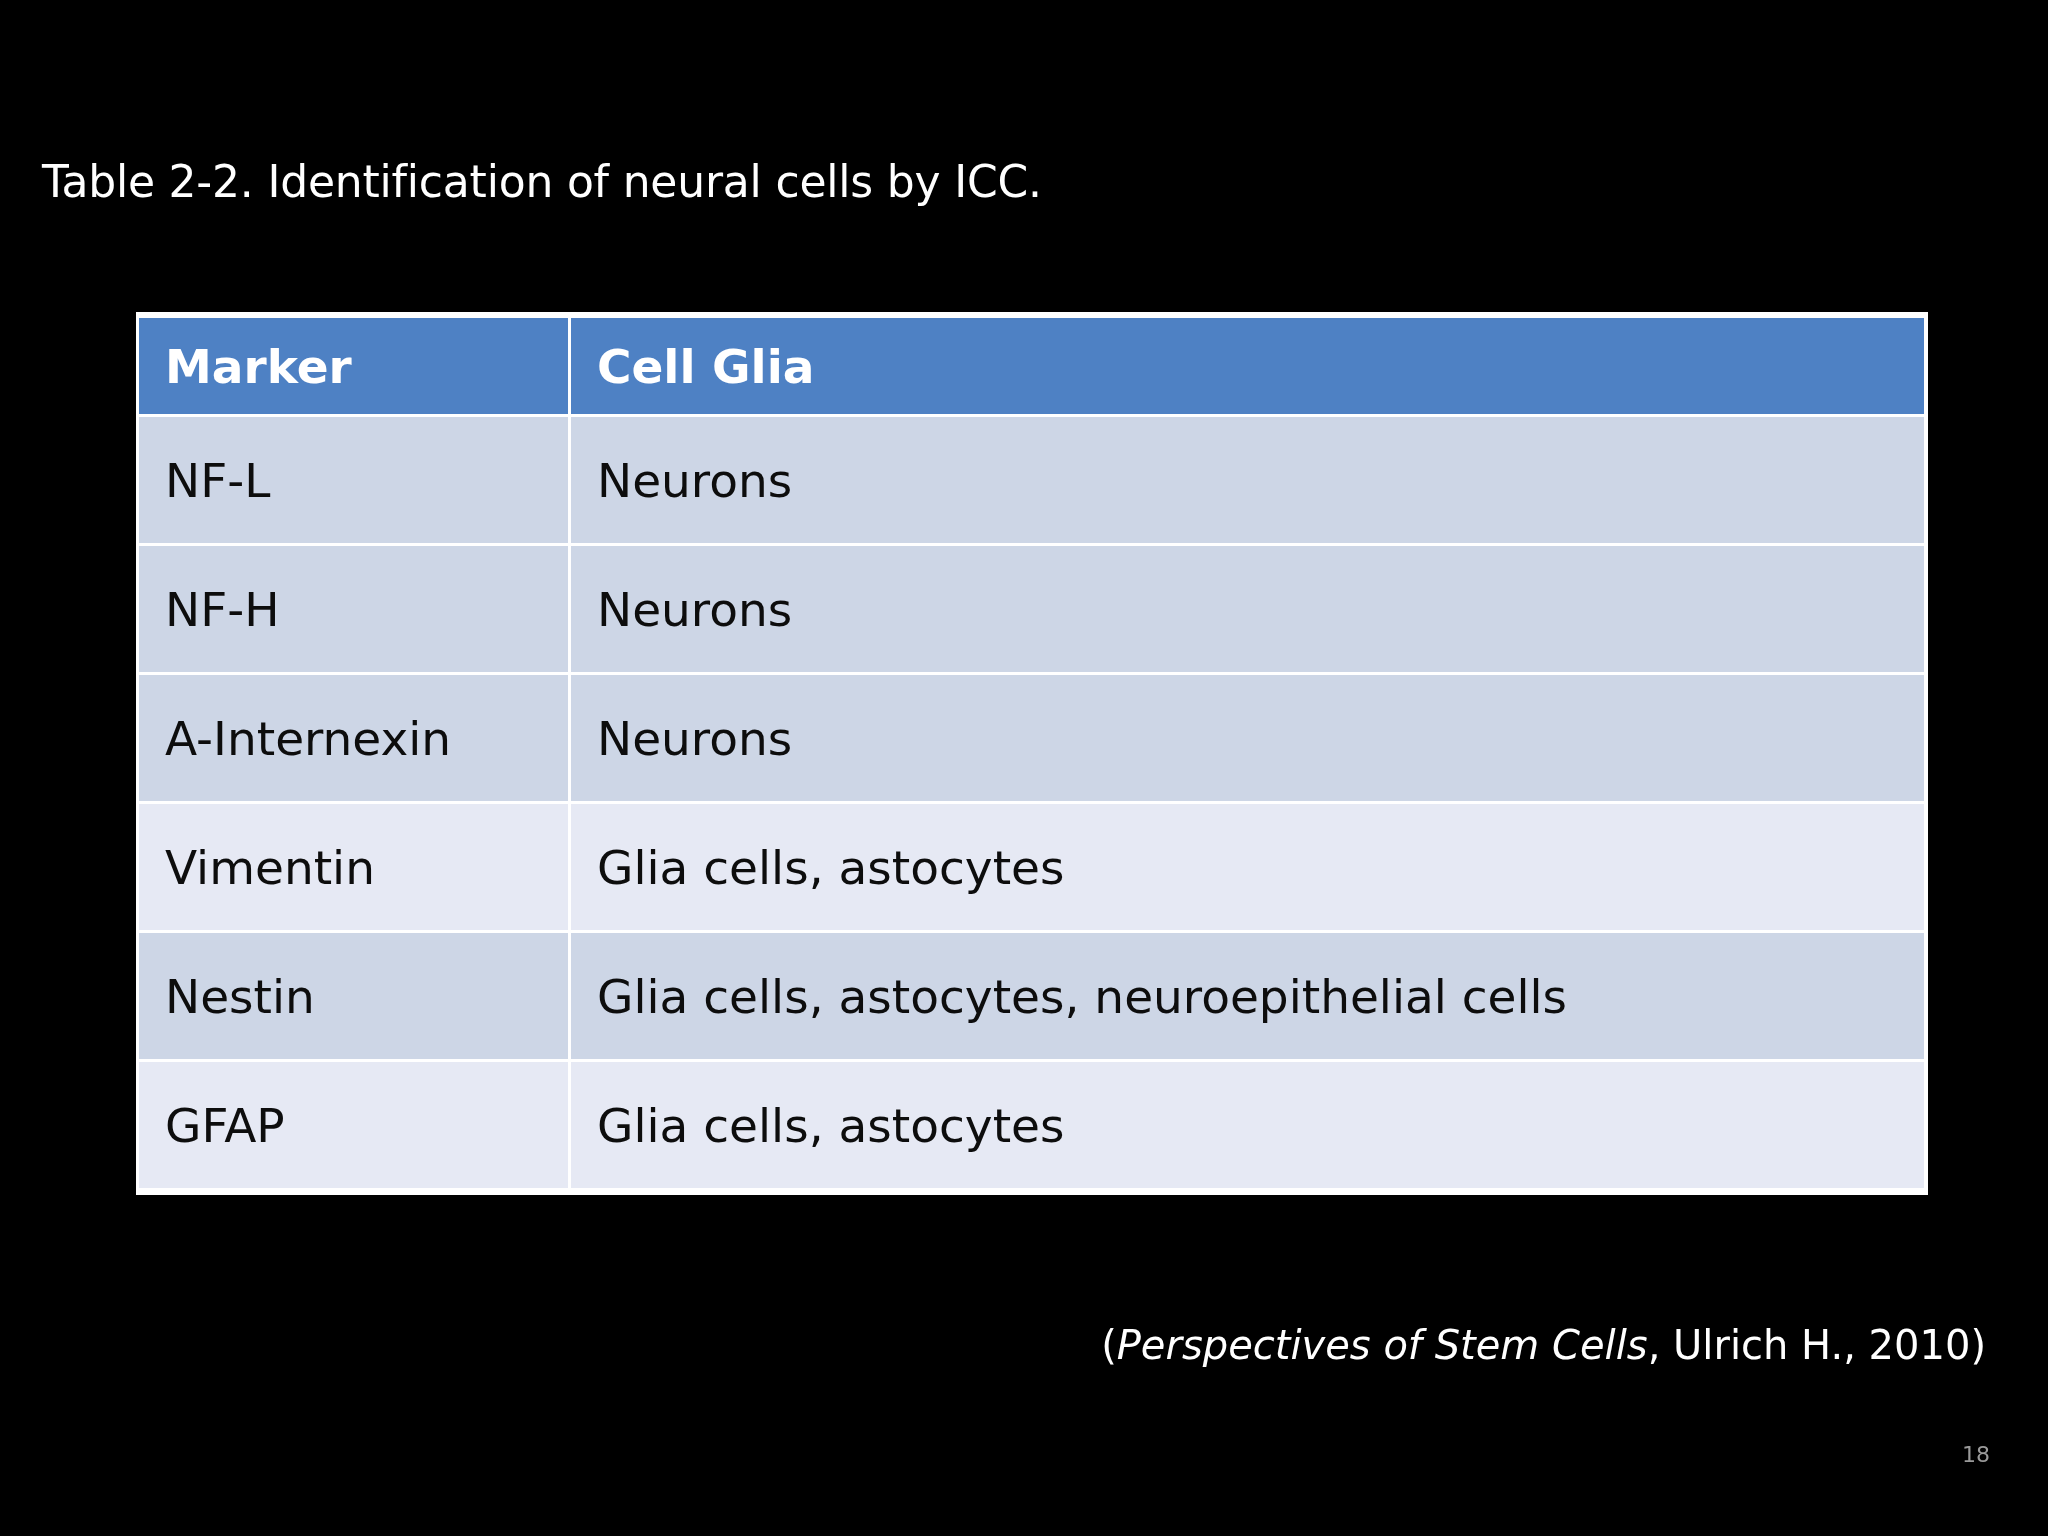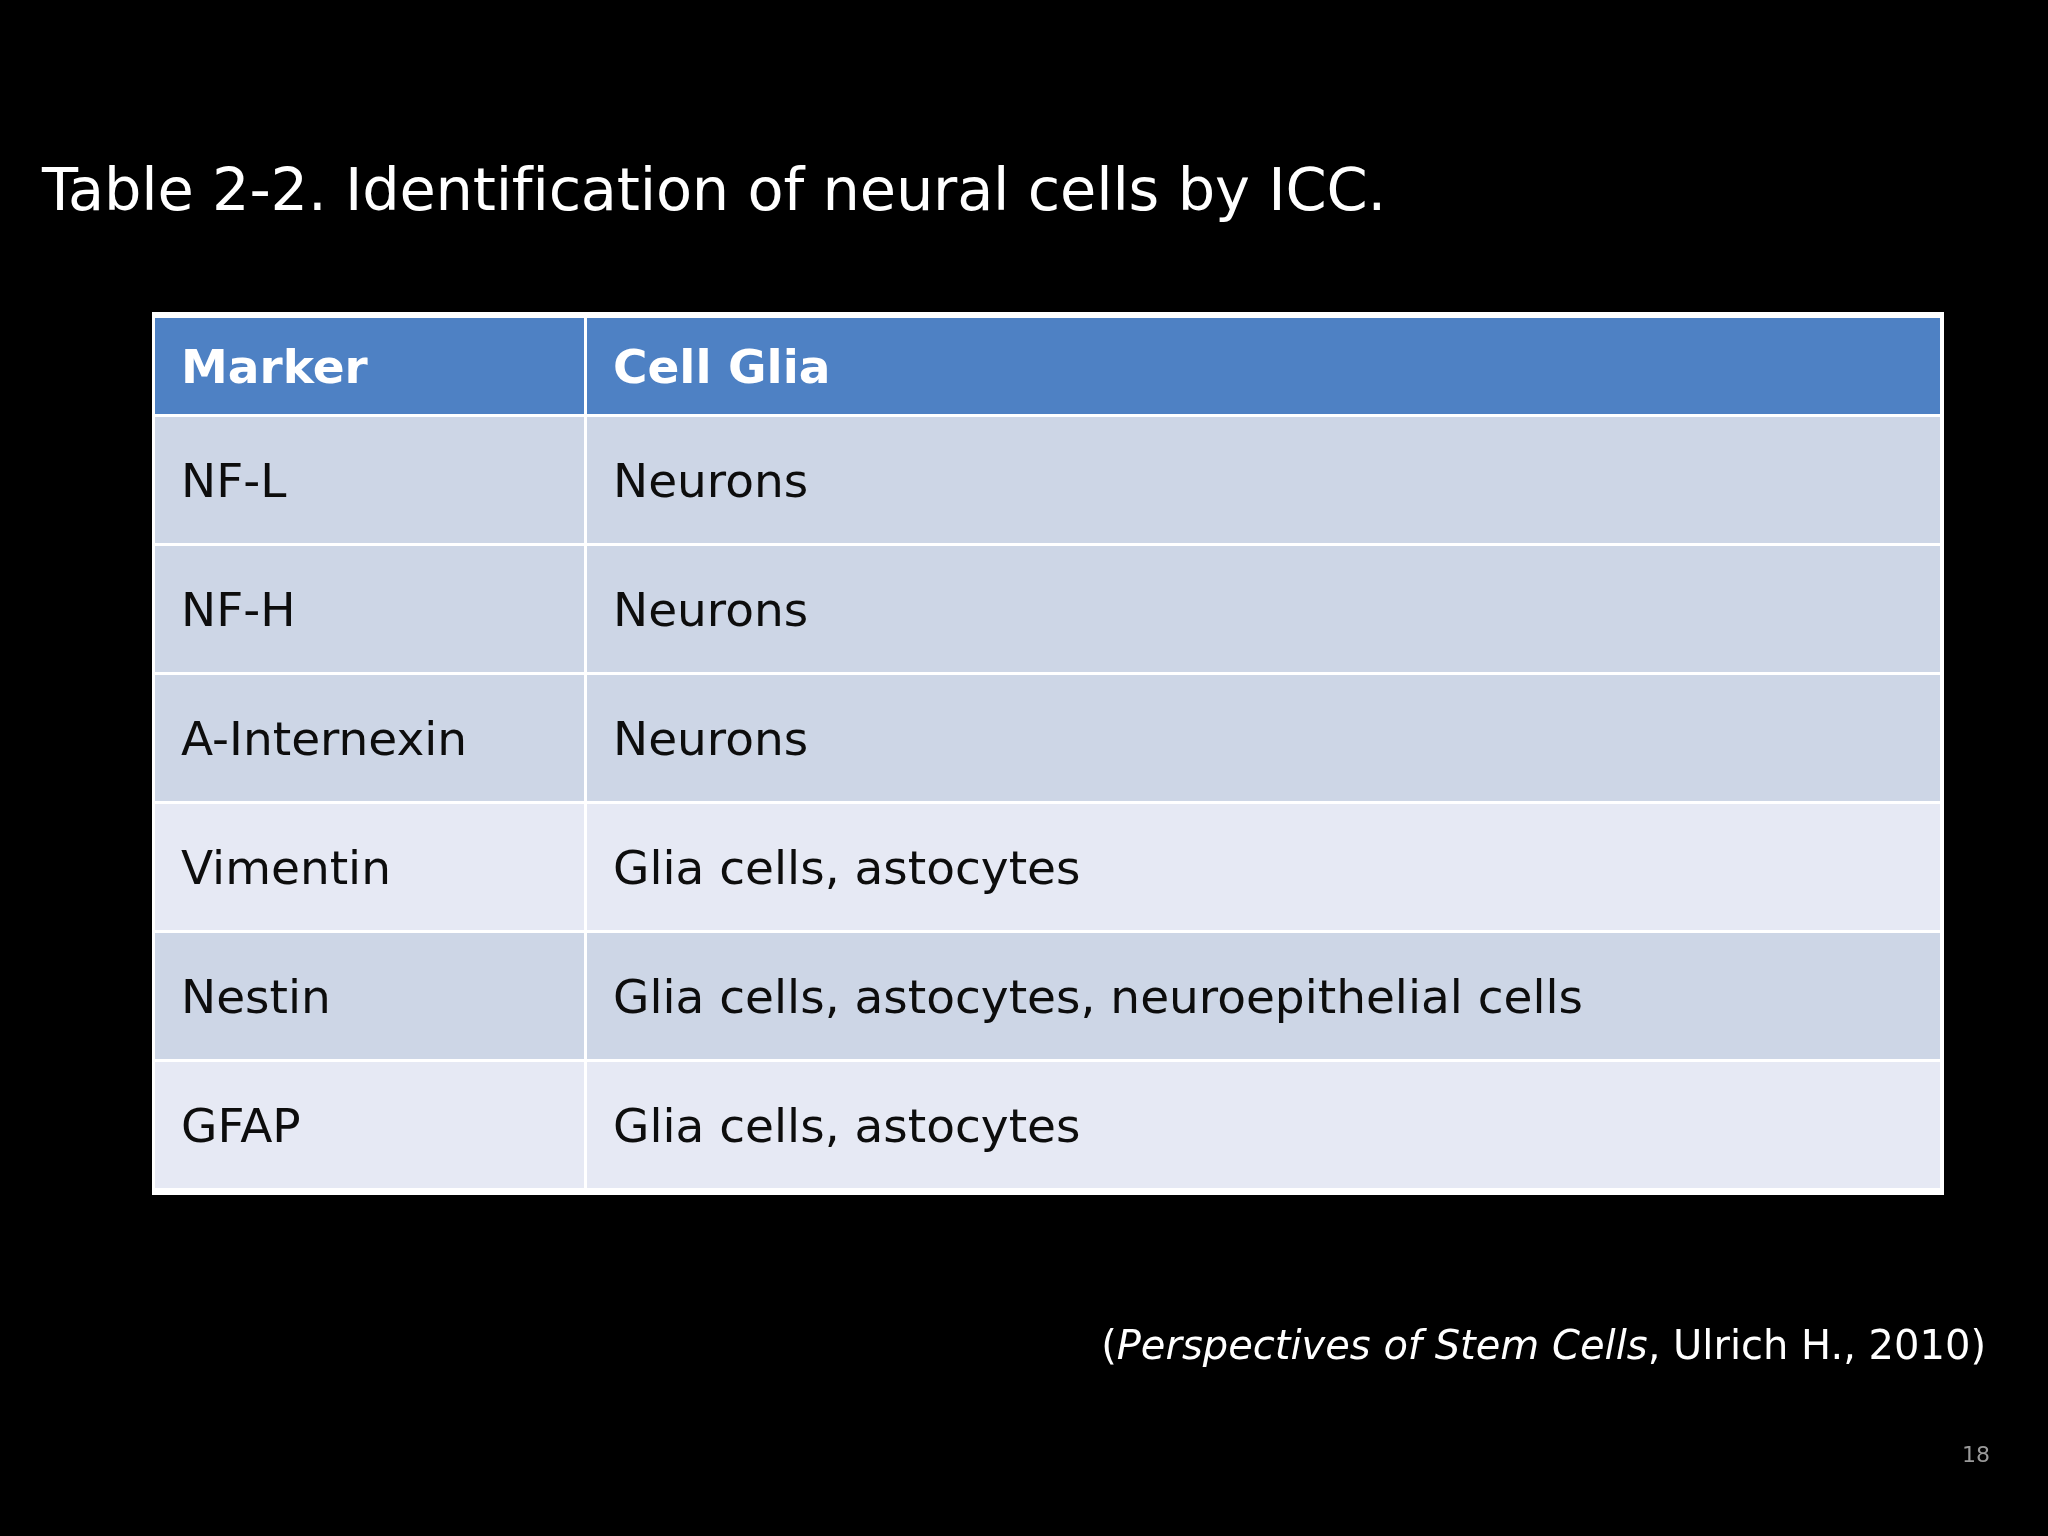--- a/index.html
+++ b/index.html
@@ -21,31 +21,31 @@
     background: #000000;
   }
 
   
   .slide-title {
     position: absolute;
     left: 42px;
     top: 158px;
     width: 1900px;
     color: #FFFFFF;
-    font-size: 59px;
+    font-size: 44px;
     font-weight: 400;
     letter-spacing: -0.2px;
     line-height: 1.1;
     white-space: nowrap;
   }
 
   
   .table-wrap {
     position: absolute;
-    left: 152px;
+    left: 136px;
     top: 312px;
     width: 1792px;
     background: #FFFFFF;
     padding: 3px 4px 4px 3px;
     box-sizing: border-box;
   }
 
   table.icc-table {
     width: 100%;
     border-collapse: separate;

